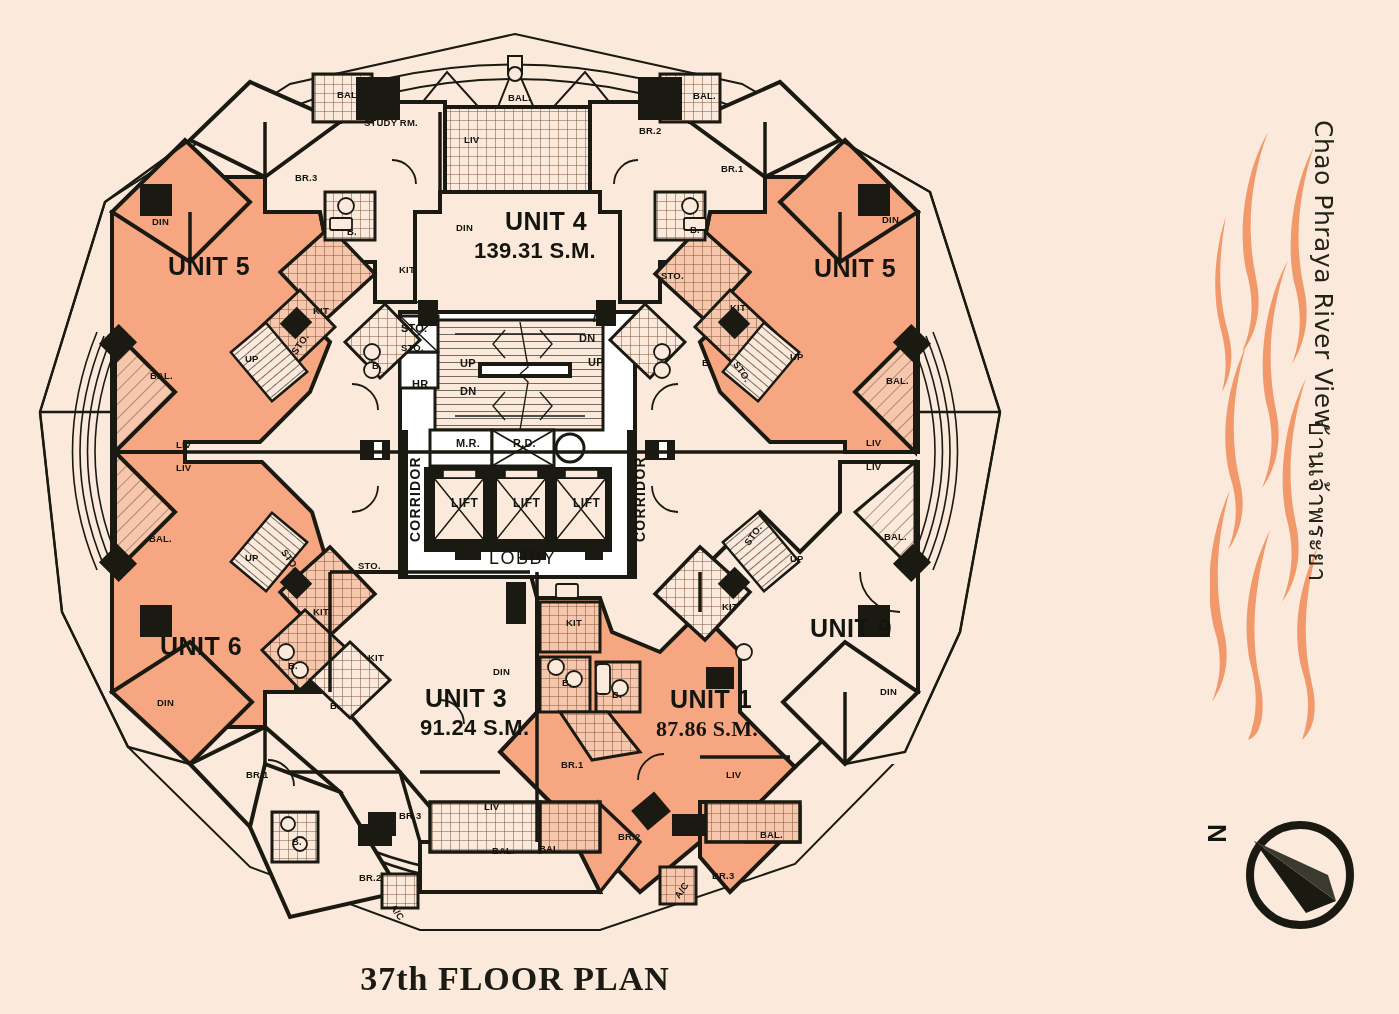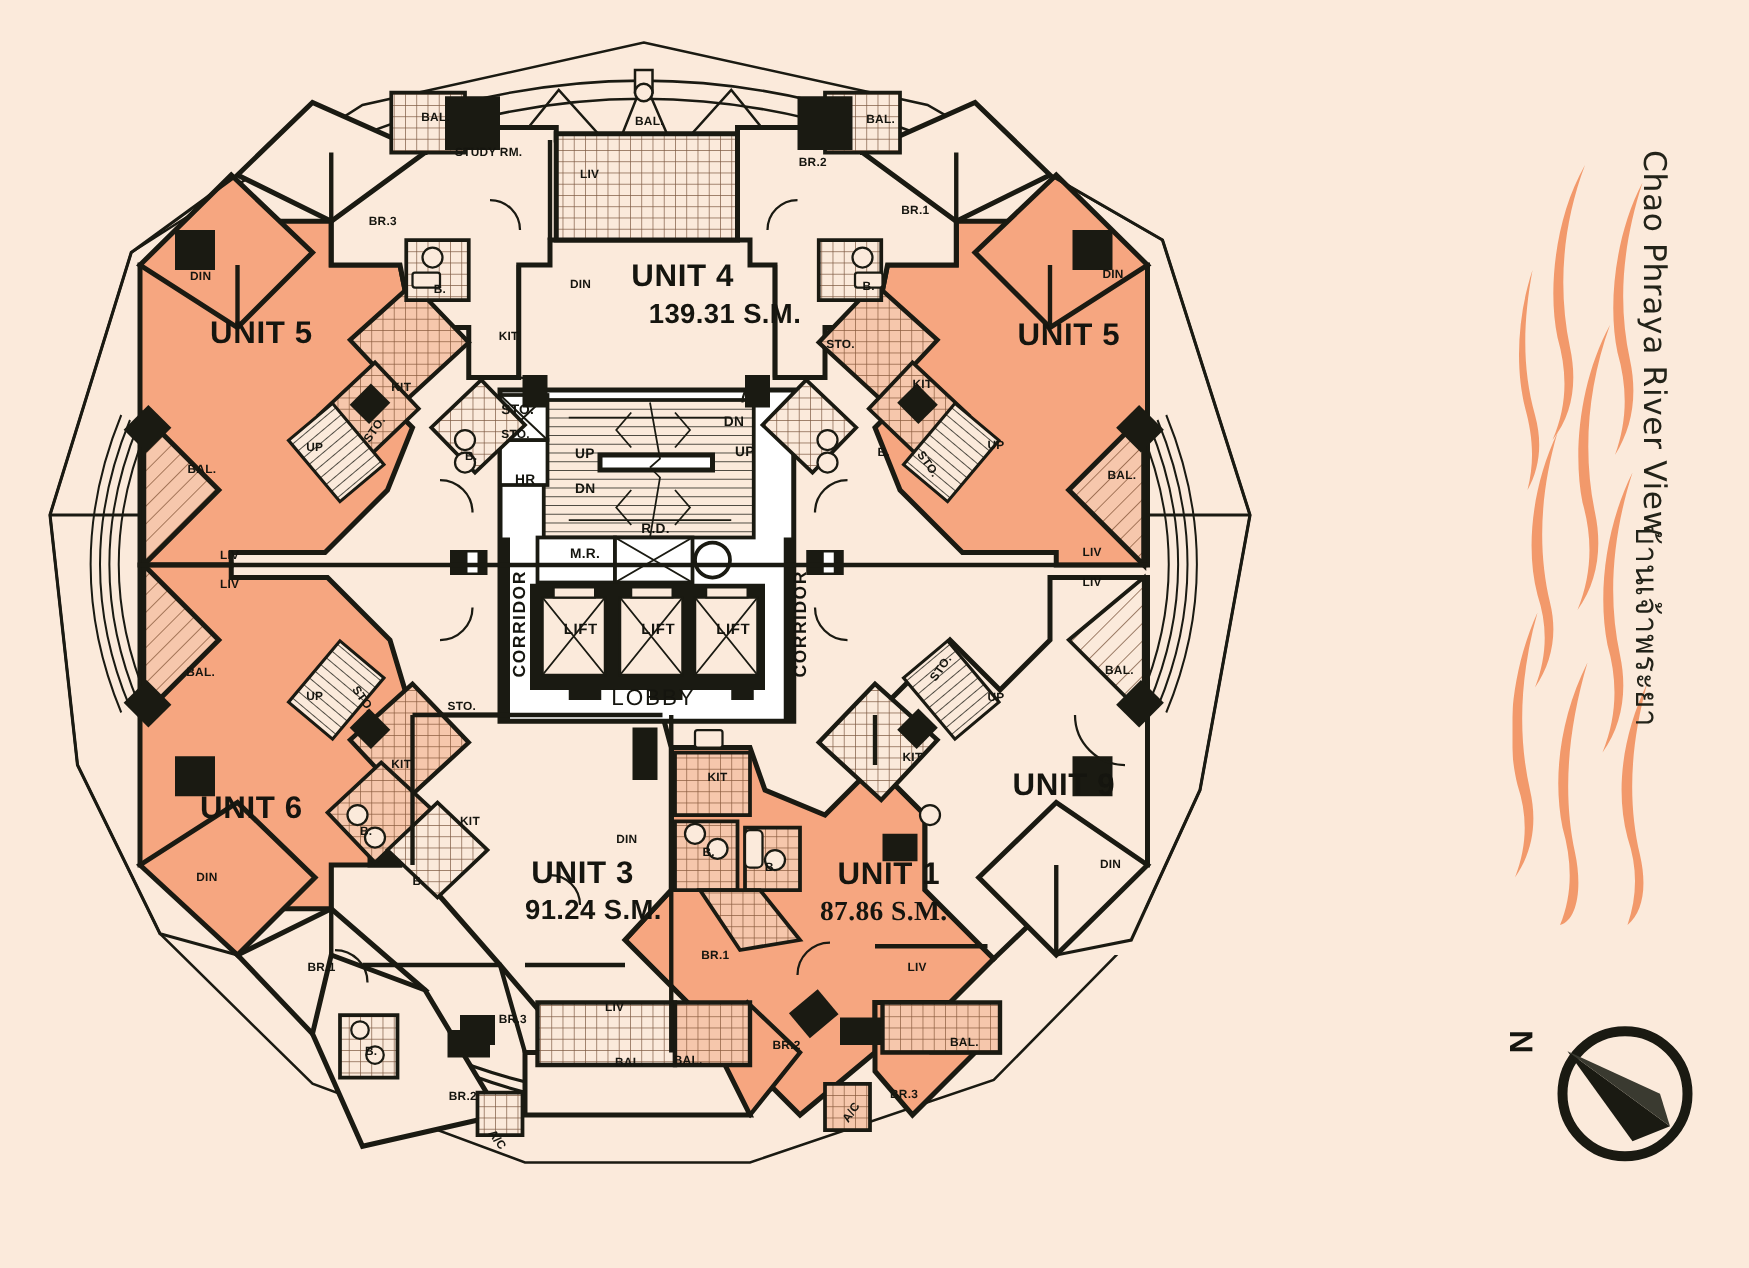--- a/index.html
+++ b/index.html
@@ -445,21 +445,21 @@
         <div class="lbl lbl-tiny" style="left: 292px; top: 824px;">B.</div>
         <div class="lbl lbl-tiny" style="left: 397px; top: 890px; transform-origin: left top; transform: rotate(55deg);">A/C</div>
         <div class="lbl lbl-tiny" style="left: 672px; top: 882px; transform-origin: left top; transform: rotate(-55deg);">A/C</div>
       </div>
 
     <div class="lbl unit-name" style="left:168px;top:240px;">UNIT 5</div>
 
     <div class="lbl unit-name" style="left:160px;top:620px;">UNIT 6</div>
 
     <div class="lbl unit-name" style="left:505px;top:195px;text-align:right;">UNIT 4</div>
-    <div class="lbl unit-area" style="left:519px;top:226px;text-align:right;">139.31 S.M.</div>
+    <div class="lbl unit-area" style="left:474px;top:226px;text-align:right;">139.31 S.M.</div>
 
     <div class="lbl unit-name" style="left:814px;top:242px;">UNIT 5</div>
 
     <div class="lbl unit-name" style="left:810px;top:602px;">UNIT 9</div>
 
     <div class="lbl unit-name" style="left:425px;top:672px;">UNIT 3</div>
     <div class="lbl unit-area" style="left:420px;top:703px;">91.24 S.M.</div>
 
     <div class="lbl unit-name" style="left:670px;top:673px;">UNIT 1</div>
     <div class="lbl unit-area" style="left:656px;top:704px;font-family:Liberation Serif, serif;">87.86 S.M.</div>
@@ -467,30 +467,31 @@
     <div class="lbl lobby" style="left:489px;top:536px;">LOBBY</div>
 
     <div class="lbl lift" style="left:451px;top:484px;">LIFT</div>
     <div class="lbl lift" style="left:513px;top:484px;">LIFT</div>
     <div class="lbl lift" style="left:573px;top:484px;">LIFT</div>
 
     <div class="lbl corridor rot90" style="left:407px;top:530px;">CORRIDOR</div>
     <div class="lbl corridor rot90" style="left:632px;top:530px;">CORRIDOR</div>
 
     <div class="lbl lbl-small" style="left:456px;top:425px;">M.R.</div>
-    <div class="lbl lbl-small" style="left:513px;top:405px;">R.D.</div>
+    <div class="lbl lbl-small" style="left:513px;top:425px;">R.D.</div>
     <div class="lbl lbl-small" style="left:412px;top:366px;">HR</div>
     <div class="lbl lbl-small" style="left:401px;top:310px;">STO.</div>
 
     <div class="lbl lbl-small" style="left:460px;top:345px;">UP</div>
     <div class="lbl lbl-small" style="left:460px;top:373px;">DN</div>
     <div class="lbl lbl-small" style="left:588px;top:344px;">UP</div>
     <div class="lbl lbl-small" style="left:579px;top:320px;">DN</div>
   </div>
 
+  <div id="title">37th FLOOR PLAN</div>
 
   <div id="logo-panel">
     <svg id="flame-svg" width="160" height="630" viewBox="0 0 160 630">
       <g fill="#f2996b">
         <path d="M58 22 C40 70 36 120 46 168 C52 196 48 222 32 242 C44 214 44 188 36 160 C28 122 34 64 58 22 Z"></path>
         <path d="M104 36 C88 86 84 132 94 178 C100 206 96 232 82 254 C92 226 92 200 84 172 C76 134 82 78 104 36 Z"></path>
         <path d="M16 106 C8 150 8 186 18 222 C24 244 22 264 12 282 C18 258 16 238 10 216 C2 184 4 142 16 106 Z"></path>
         <path d="M78 150 C60 200 56 252 66 300 C72 328 68 356 52 378 C64 348 64 320 56 292 C48 252 54 194 78 150 Z"></path>
         <path d="M36 236 C22 284 20 330 30 372 C36 396 32 420 18 440 C28 414 28 390 20 366 C10 328 16 278 36 236 Z"></path>
         <path d="M96 268 C80 318 76 368 86 414 C92 442 88 470 72 492 C84 462 84 434 76 406 C68 366 74 312 96 268 Z"></path>

